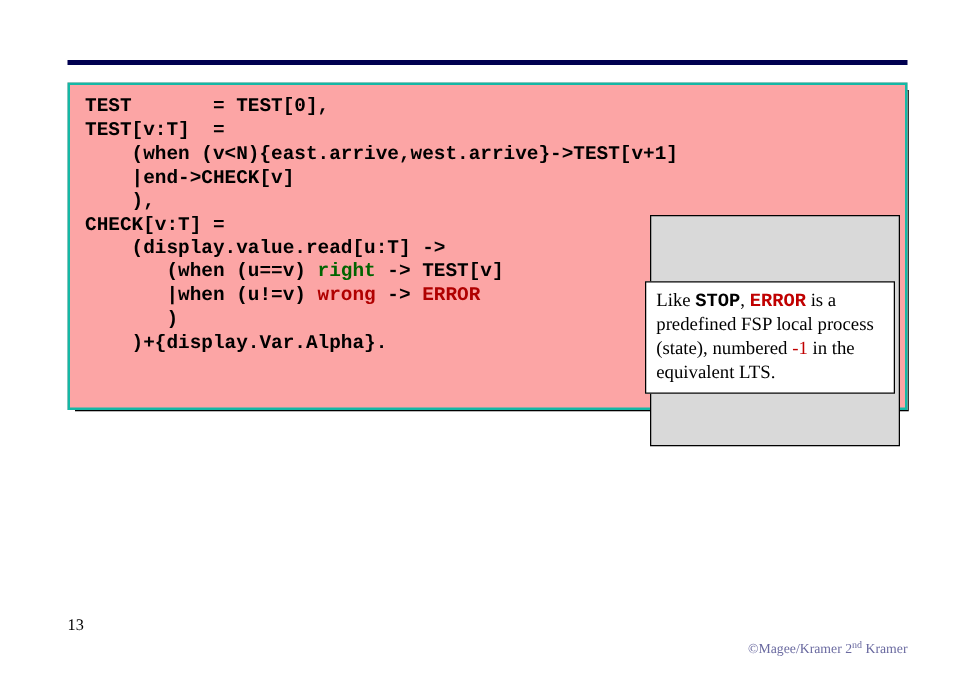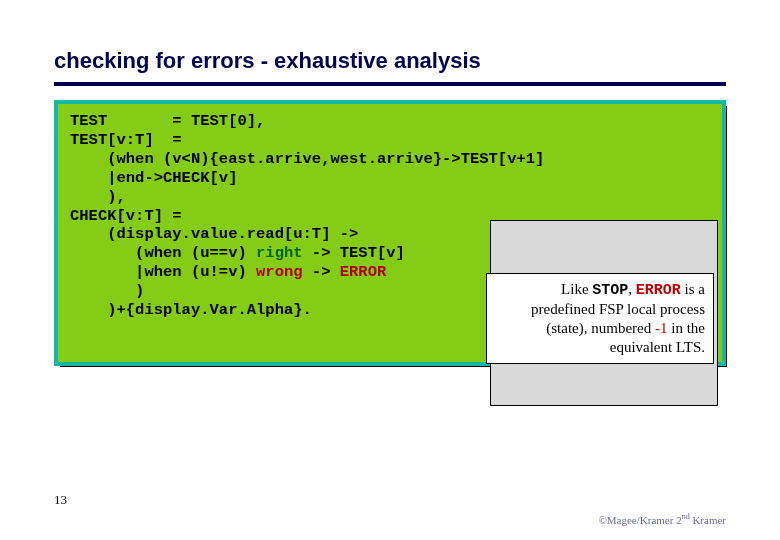--- a/index.html
+++ b/index.html
@@ -36,38 +36,37 @@
     margin-top: 6px;
   }
   .codebox-shadow {
     position: absolute;
     top: 6px; left: 6px; right: -1px; bottom: -1px;
     background: #d9d9d9;
     border: 1px solid #000;
   }
   .codebox {
     position: relative;
-    background: #84cc16;
-    border: 4px solid #14b8a6;
+    background: #fca5a5;
+    border: 2px solid #14b8a6;
     padding: 8px 12px 4px 12px;
     font-family: 'Courier New', monospace;
     font-size: 15.5px;
     font-weight: bold;
     line-height: 1.22;
     white-space: pre;
   }
   .kw-right { color: #006400; }
   .kw-wrong { color: #b00000; }
   .kw-error { color: #b00000; }
   .callout-wrap {
     position: absolute;
     right: 8px;
-    top: 112px;
-    width: 228px;
-    text-align: right;
+    top: 100px;
+    width: 200px;
   }
   .callout-shadow {
     position: absolute;
     top: 4px; left: 4px; right: -4px; bottom: -4px;
     background: #d9d9d9;
     border: 1px solid #000;
   }
   .callout {
     position: relative;
     background: #fff;
@@ -99,21 +98,20 @@
     bottom: 14px;
     font-size: 11px;
     color: #6a6aa0;
   }
   .copyright .ed { font-size: 8px; vertical-align: super; text-align: right; }
 </style>
 </head>
 <body>
 
 <div class="slide">
-  <div class="title">checking for errors - exhaustive analysis</div>
   <div class="rule"></div>
 
   <div class="codebox-wrap">
     <div class="codebox-shadow"></div>
     <div class="codebox"><span>TEST       = TEST[0],</span>
 <span>TEST[v:T]  =</span>
 <span>    (when (v&lt;N){east.arrive,west.arrive}-&gt;TEST[v+1]</span>
 <span>    |end-&gt;CHECK[v]</span>
 <span>    ),</span>
 <span>CHECK[v:T] =</span>

